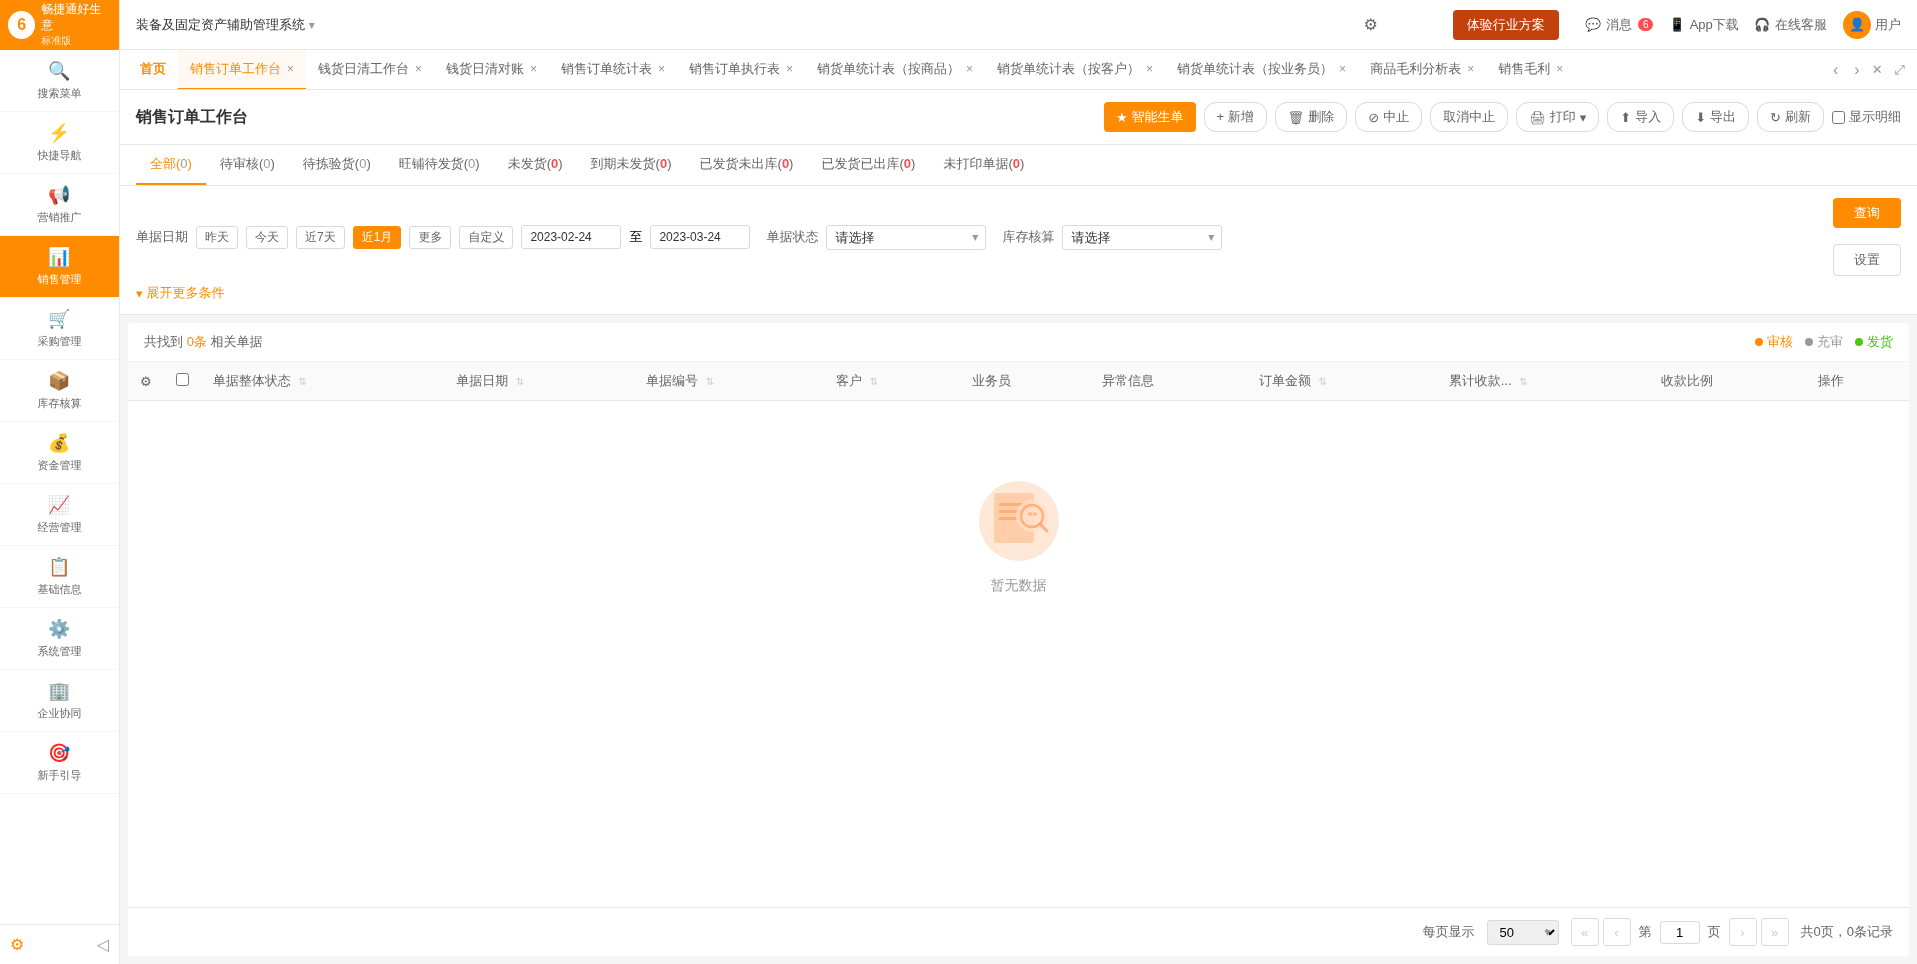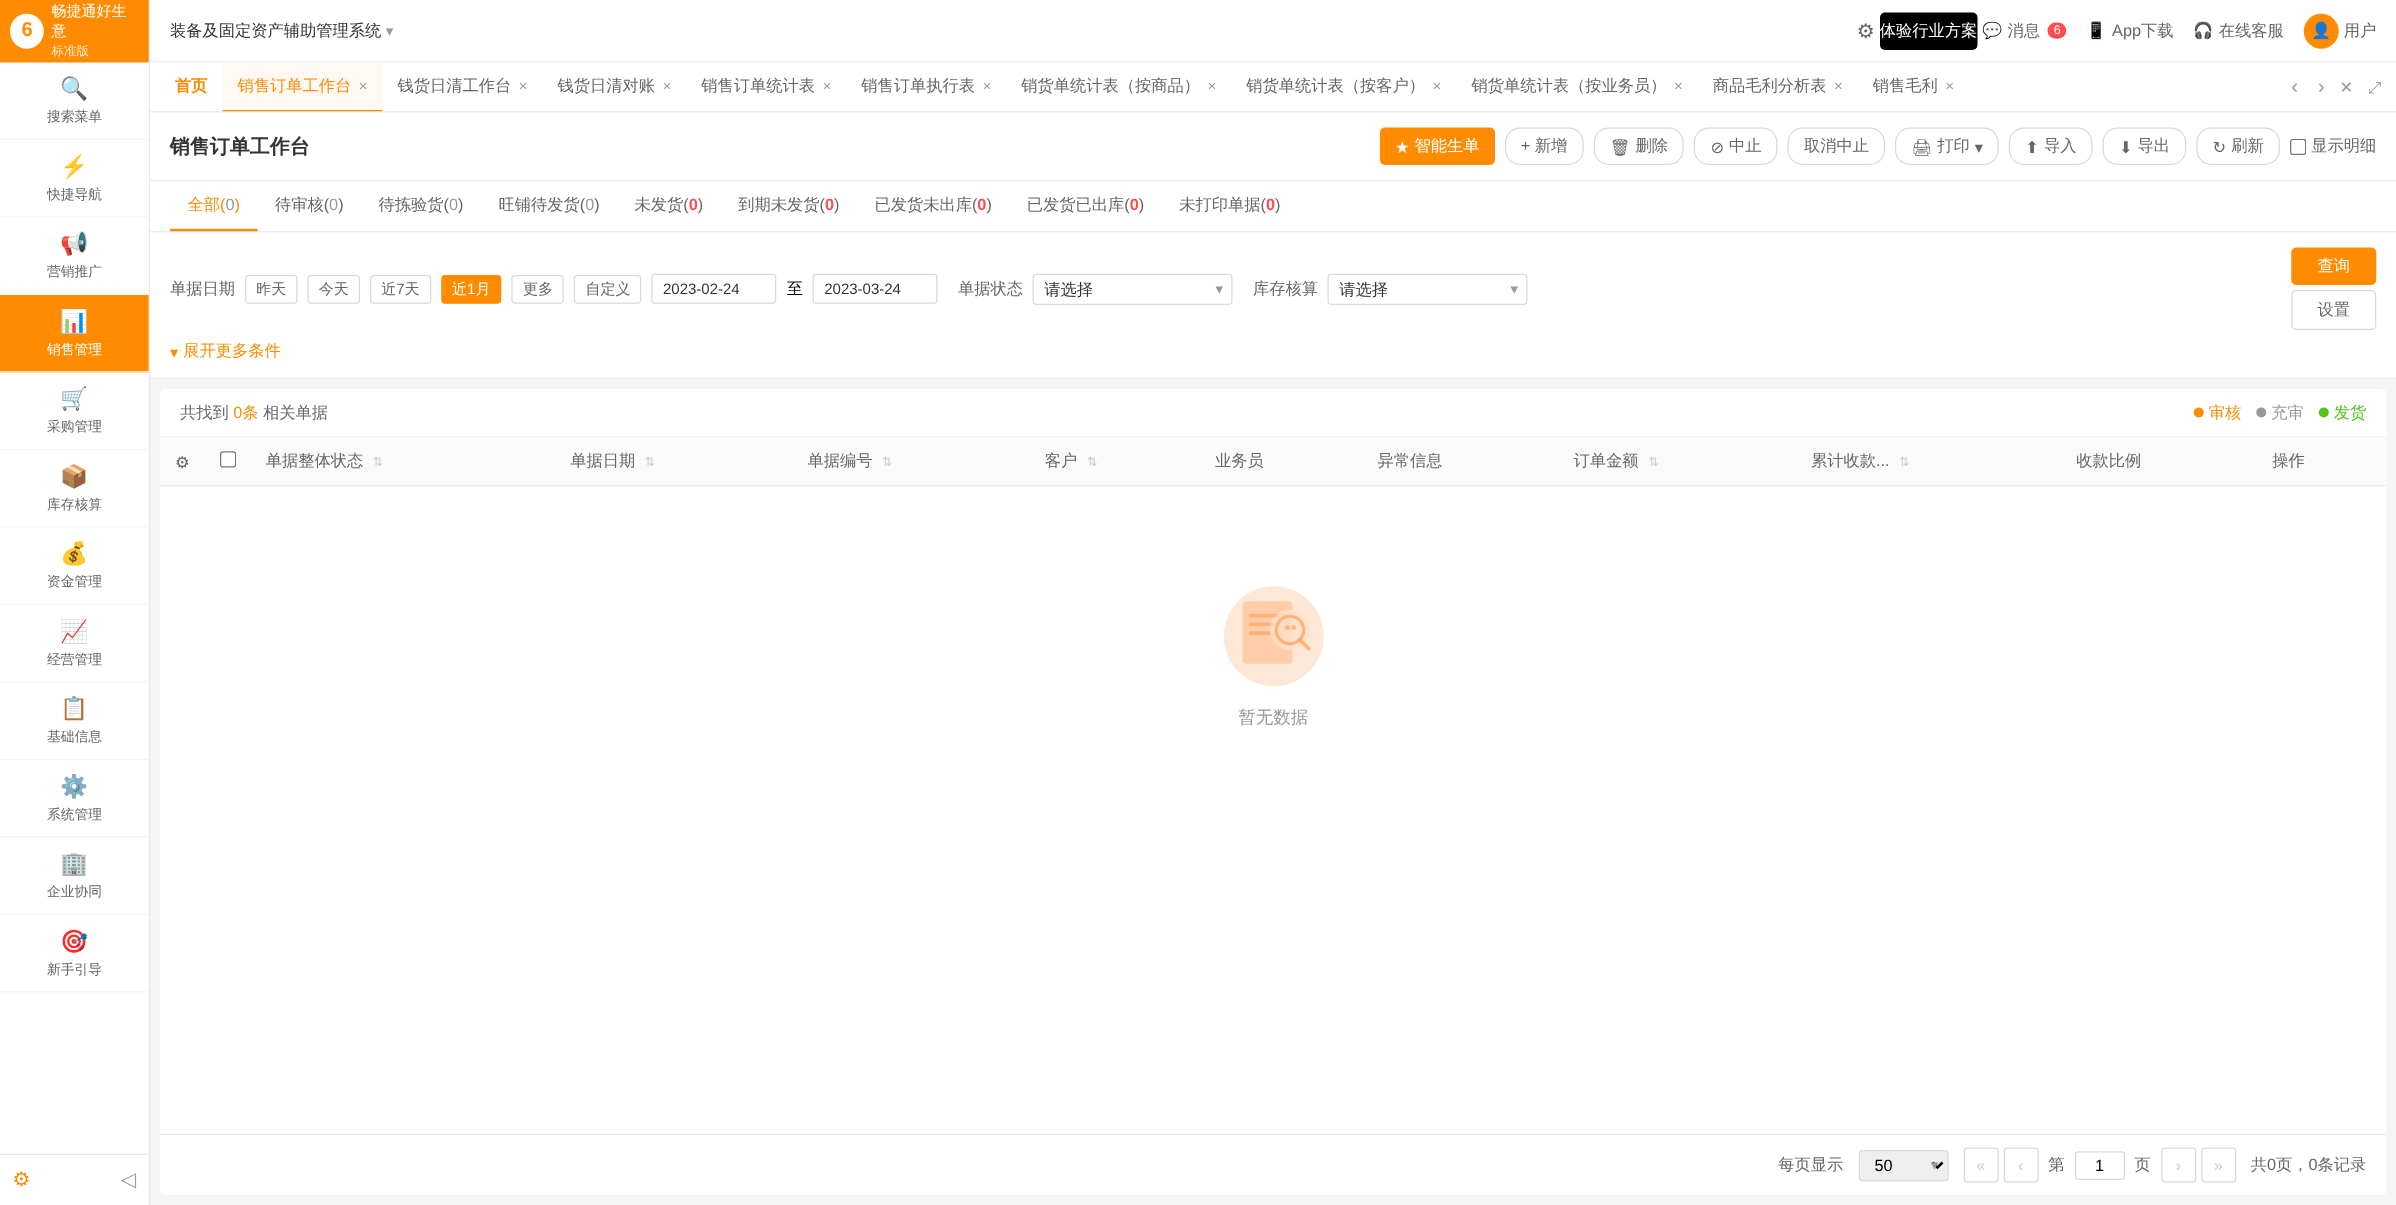--- a/index.html
+++ b/index.html
@@ -16,25 +16,25 @@
     .sidebar-item { display: flex; flex-direction: column; align-items: center; padding: 10px 8px; cursor: pointer; color: #666; gap: 4px; border-bottom: 1px solid #f5f5f5; }
     .sidebar-item.active { background: #ff8c00; color: #fff; }
     .sidebar-item .item-icon { font-size: 18px; }
     .sidebar-item .item-label { font-size: 11px; text-align: center; }
     .sidebar-footer { padding: 10px; display: flex; align-items: center; justify-content: space-between; border-top: 1px solid #e8e8e8; }
 
     
     .main { flex: 1; display: flex; flex-direction: column; overflow: hidden; }
 
     
-    .topbar { height: 50px; background: #fff; display: flex; align-items: center; padding: 0 16px; border-bottom: 1px solid #e8e8e8; gap: 4px; }
+    .topbar { height: 50px; background: #fff; display: flex; align-items: center; padding: 0 16px; border-bottom: 1px solid #e8e8e8; gap: 27px; }
     .topbar-title { font-size: 13px; color: #333; flex: 1; }
     .topbar-actions { display: flex; align-items: center; gap: 16px; color: #666; }
     .topbar-actions .action-item { display: flex; align-items: center; gap: 4px; cursor: pointer; font-size: 13px; }
-    .btn-experience { background: #000000; color: #fff; border: none; padding: 6px 0; border-radius: 4px; cursor: pointer; font-size: 13px; }
+    .btn-experience { background: #c2410c; color: #fff; border: none; padding: 6px 14px; border-radius: 4px; cursor: pointer; font-size: 13px; margin-left: 48px; }
     .badge { background: #ff4d4f; color: #fff; border-radius: 10px; font-size: 10px; padding: 1px 5px; margin-left: 2px; }
     .settings-icon { color: #666; cursor: pointer; font-size: 16px; }
     .dropdown-arrow { color: #999; font-size: 12px; }
     .user-avatar { width: 28px; height: 28px; background: #ff8c00; border-radius: 50%; display: flex; align-items: center; justify-content: center; color: #fff; font-size: 12px; }
 
     
     .tabs-bar { background: #fff; border-bottom: 1px solid #e8e8e8; display: flex; align-items: center; padding: 0 8px; height: 40px; overflow: hidden; }
     .tab-item { display: flex; align-items: center; padding: 0 12px; height: 40px; cursor: pointer; white-space: nowrap; font-size: 13px; color: #666; border-bottom: 2px solid transparent; gap: 6px; }
     .tab-item.active { color: #ff8c00; border-bottom-color: #ff8c00; background: #fff8f3; }
     .tab-close { color: #999; font-size: 12px; }
@@ -66,21 +66,21 @@
     .date-shortcuts { display: flex; gap: 8px; }
     .date-btn { padding: 2px 8px; border: 1px solid #d9d9d9; border-radius: 3px; cursor: pointer; font-size: 12px; color: #666; background: #fff; }
     .date-btn.active { color: #fff; background: #ff8c00; border-color: #ff8c00; }
     .date-input { border: 1px solid #d9d9d9; border-radius: 3px; padding: 4px 8px; font-size: 12px; color: #333; width: 100px; }
     .filter-select { border: 1px solid #d9d9d9; border-radius: 3px; padding: 4px 24px 4px 8px; font-size: 13px; color: #333; background: #fff; min-width: 160px; appearance: none; cursor: pointer; position: relative; }
     .select-wrapper { position: relative; display: inline-flex; align-items: center; }
     .select-wrapper::after { content: '▾'; position: absolute; right: 8px; color: #999; font-size: 12px; pointer-events: none; }
     .expand-more { display: flex; align-items: center; gap: 4px; color: #ff8c00; cursor: pointer; font-size: 13px; margin-top: 8px; }
     .btn-query { background: #ff8c00; color: #fff; border: none; padding: 6px 20px; border-radius: 4px; cursor: pointer; font-size: 13px; }
     .btn-set { background: #fff; color: #666; border: 1px solid #d9d9d9; padding: 6px 20px; border-radius: 4px; cursor: pointer; font-size: 13px; }
-    .query-btns { display: flex; flex-direction: column; gap: 4px; margin-left: auto; }
+    .query-btns { display: flex; flex-direction: column; gap: 16px; margin-left: auto; }
 
     
     .table-area { flex: 1; overflow: auto; background: #fff; margin: 8px; border-radius: 4px; display: flex; flex-direction: column; }
     .table-info { padding: 10px 16px; display: flex; align-items: center; justify-content: space-between; border-bottom: 1px solid #f0f0f0; }
     .table-info-left { color: #666; font-size: 13px; }
     .table-info-left .count-highlight { color: #ff8c00; font-weight: normal; }
     .table-info-right { display: flex; align-items: center; gap: 12px; }
     .action-link { color: #ff8c00; cursor: pointer; font-size: 13px; display: flex; align-items: center; gap: 4px; }
     .action-link .dot { width: 8px; height: 8px; border-radius: 50%; display: inline-block; }
     .dot-review { background: #ff8c00; }

